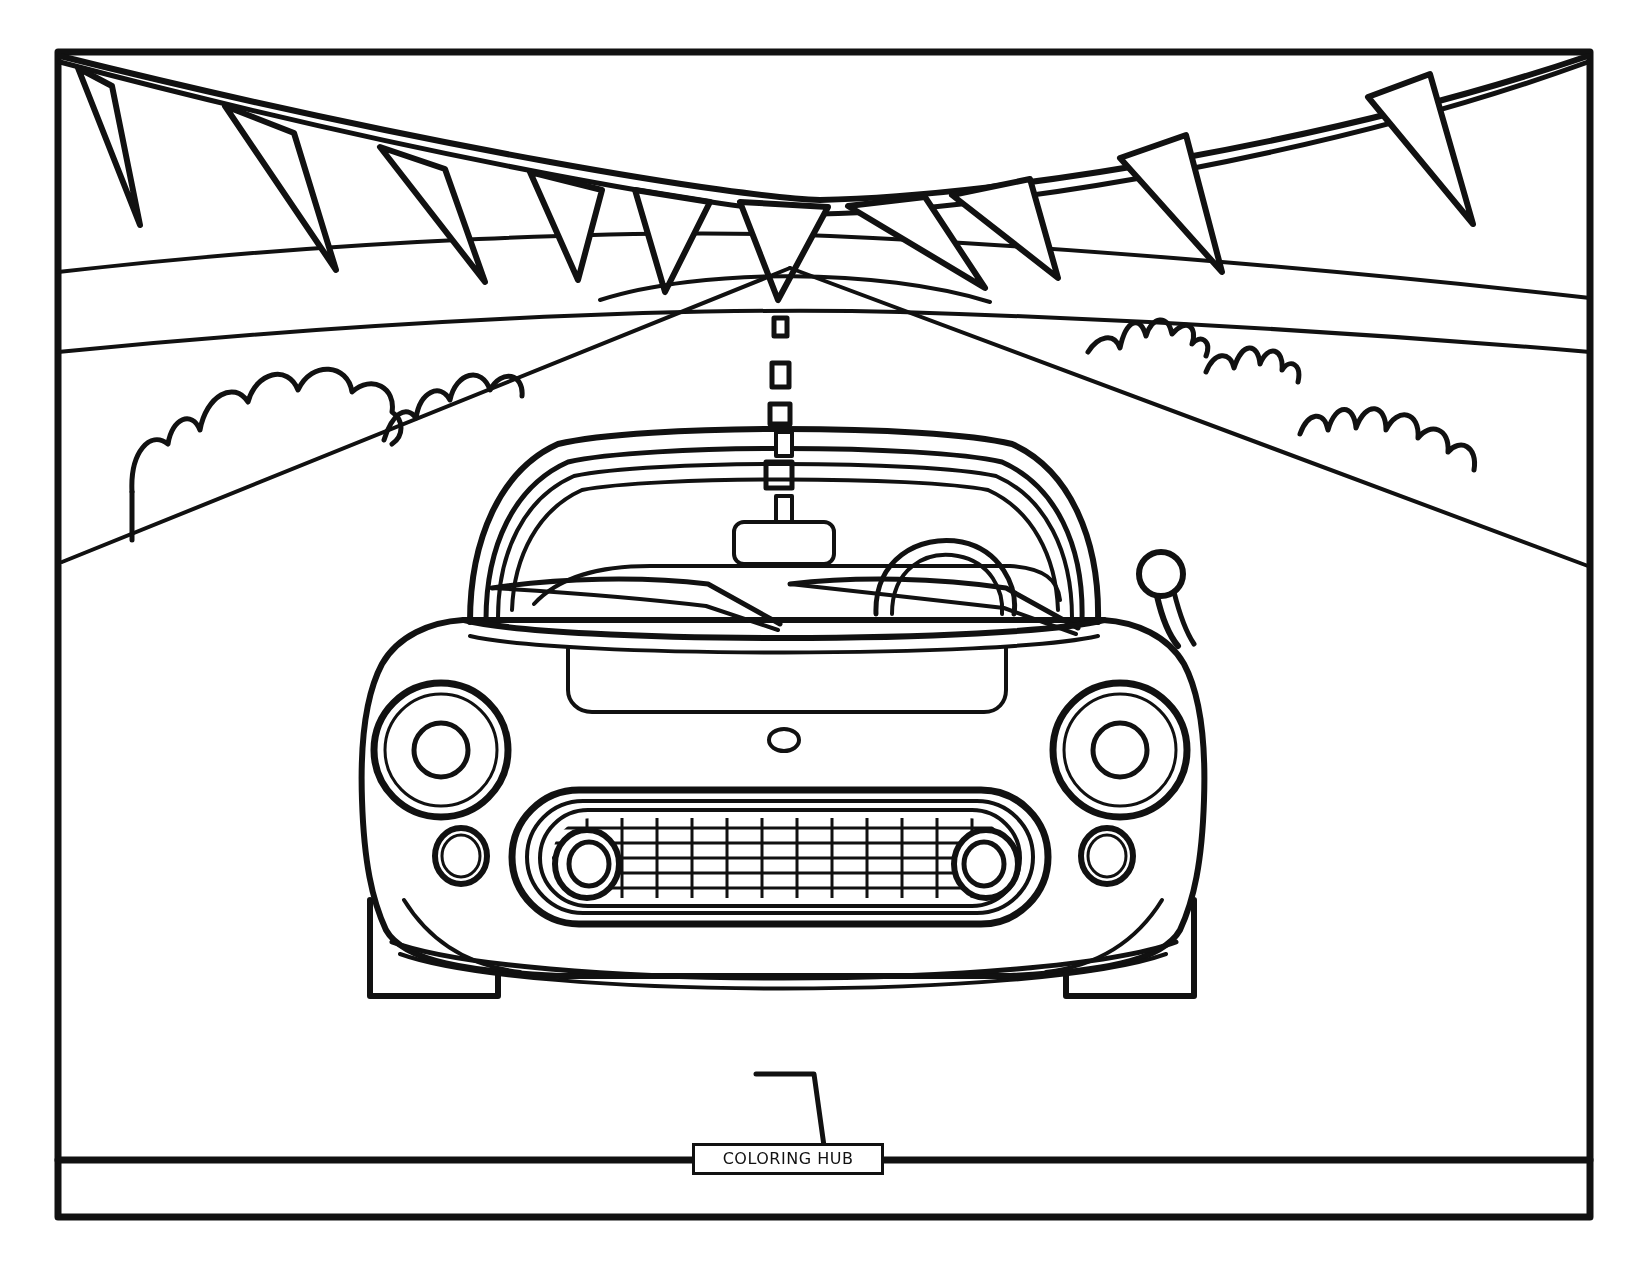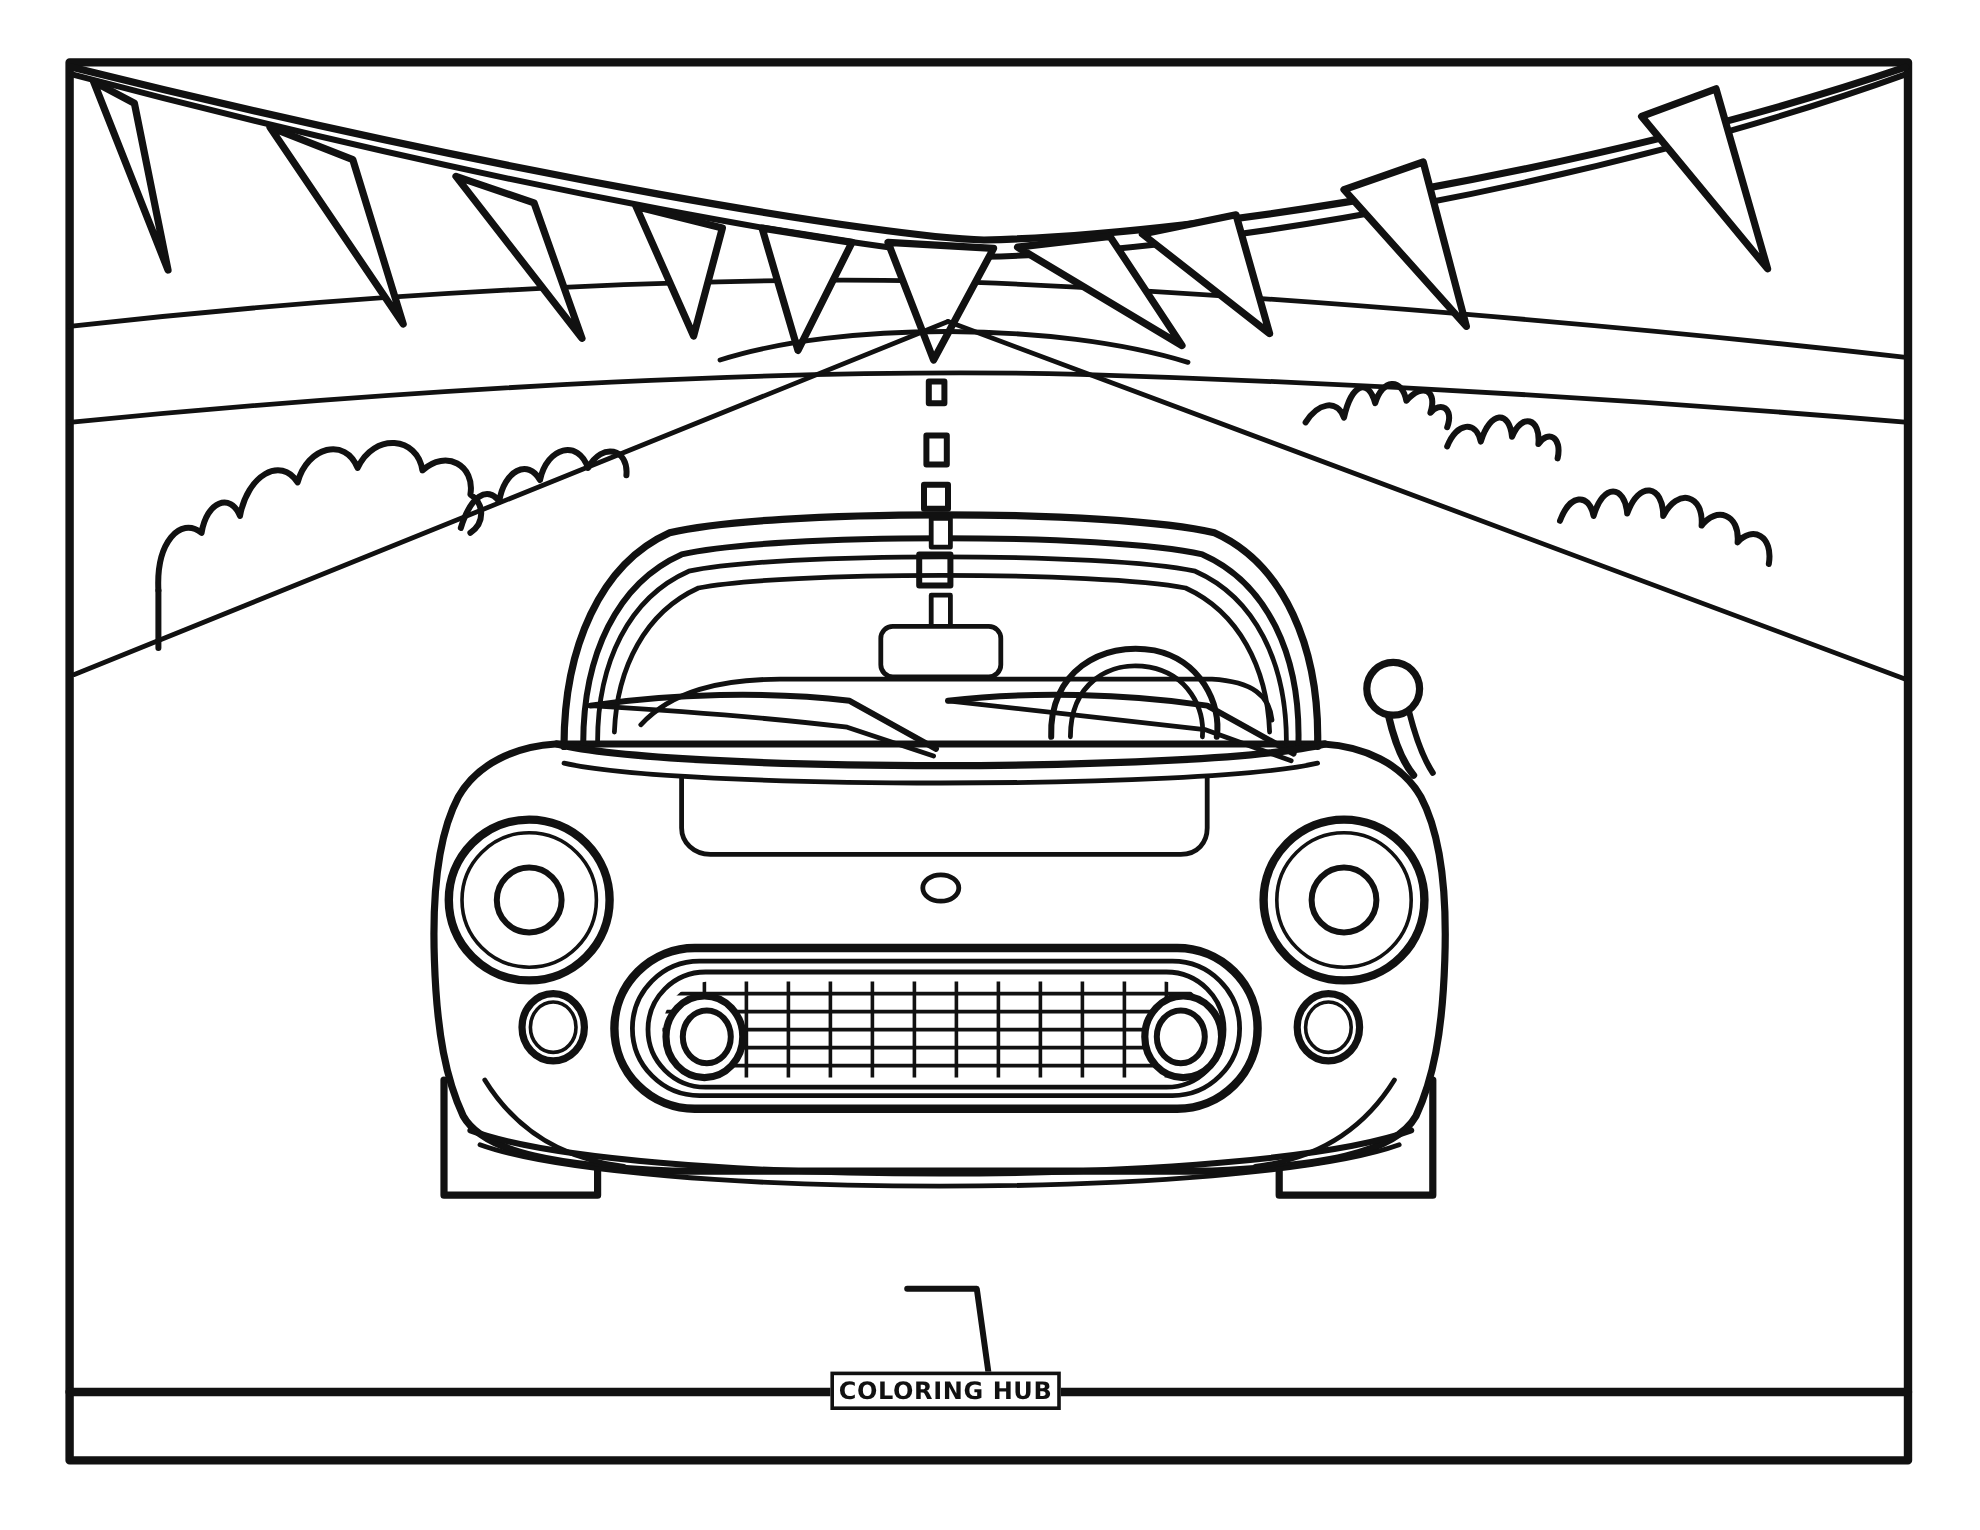--- a/index.html
+++ b/index.html
@@ -33,22 +33,22 @@
     height: 32px;
     background: #ffffff;
     border: 3px solid #111111;
     box-sizing: border-box;
     display: flex;
     align-items: center;
     justify-content: center;
   }
   .logo-badge span {
     font-family: "DejaVu Sans", sans-serif;
-    font-weight: bold;
-    font-size: 20px;
+    font-weight: normal;
+    font-size: 16px;
     letter-spacing: 0.5px;
     color: #111111;
     line-height: 1;
     white-space: nowrap;
   }
 </style>
 </head>
 <body>
 
 <div id="page">

